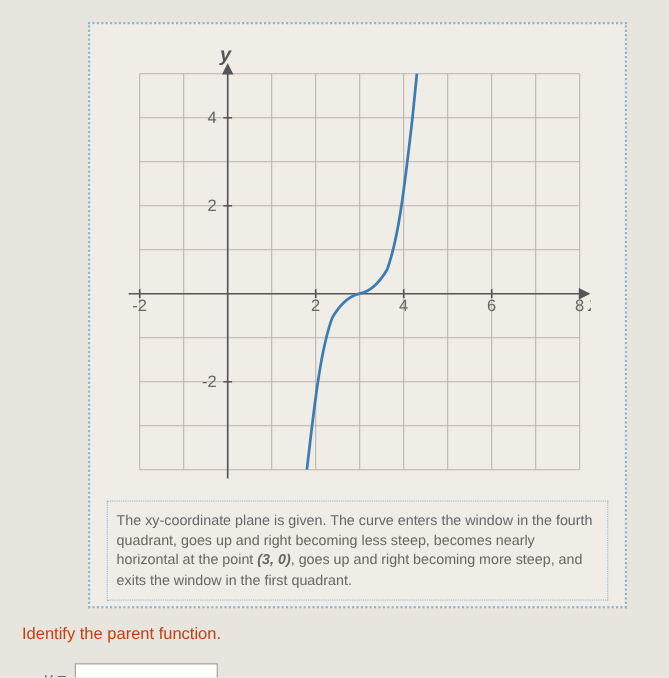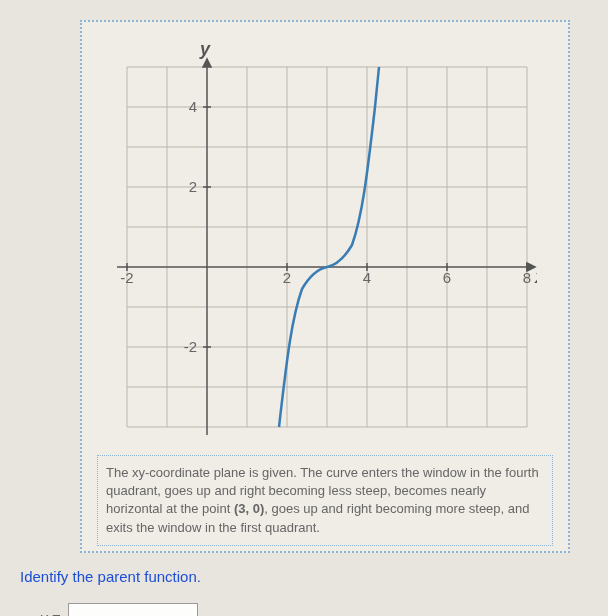--- a/index.html
+++ b/index.html
@@ -26,25 +26,25 @@
       position: relative;
     }
     .description-box {
       border: 1px dotted #8bb5d6;
       padding: 8px;
       margin-top: 8px;
       font-size: 13px;
       line-height: 1.4;
       color: #666;
     }
-    .description-box .point { font-weight: bold; }
+    .description-box .point { font-weight: bold; font-style: italic; }
     .prompt {
       margin-top: 15px;
       font-size: 15px;
-      color: #1d4ed8;
+      color: #c2410c;
     }
     .answer-row {
       margin-top: 18px;
       margin-left: 20px;
       display: flex;
       align-items: center;
       gap: 8px;
     }
     .answer-label {
       font-style: italic;

